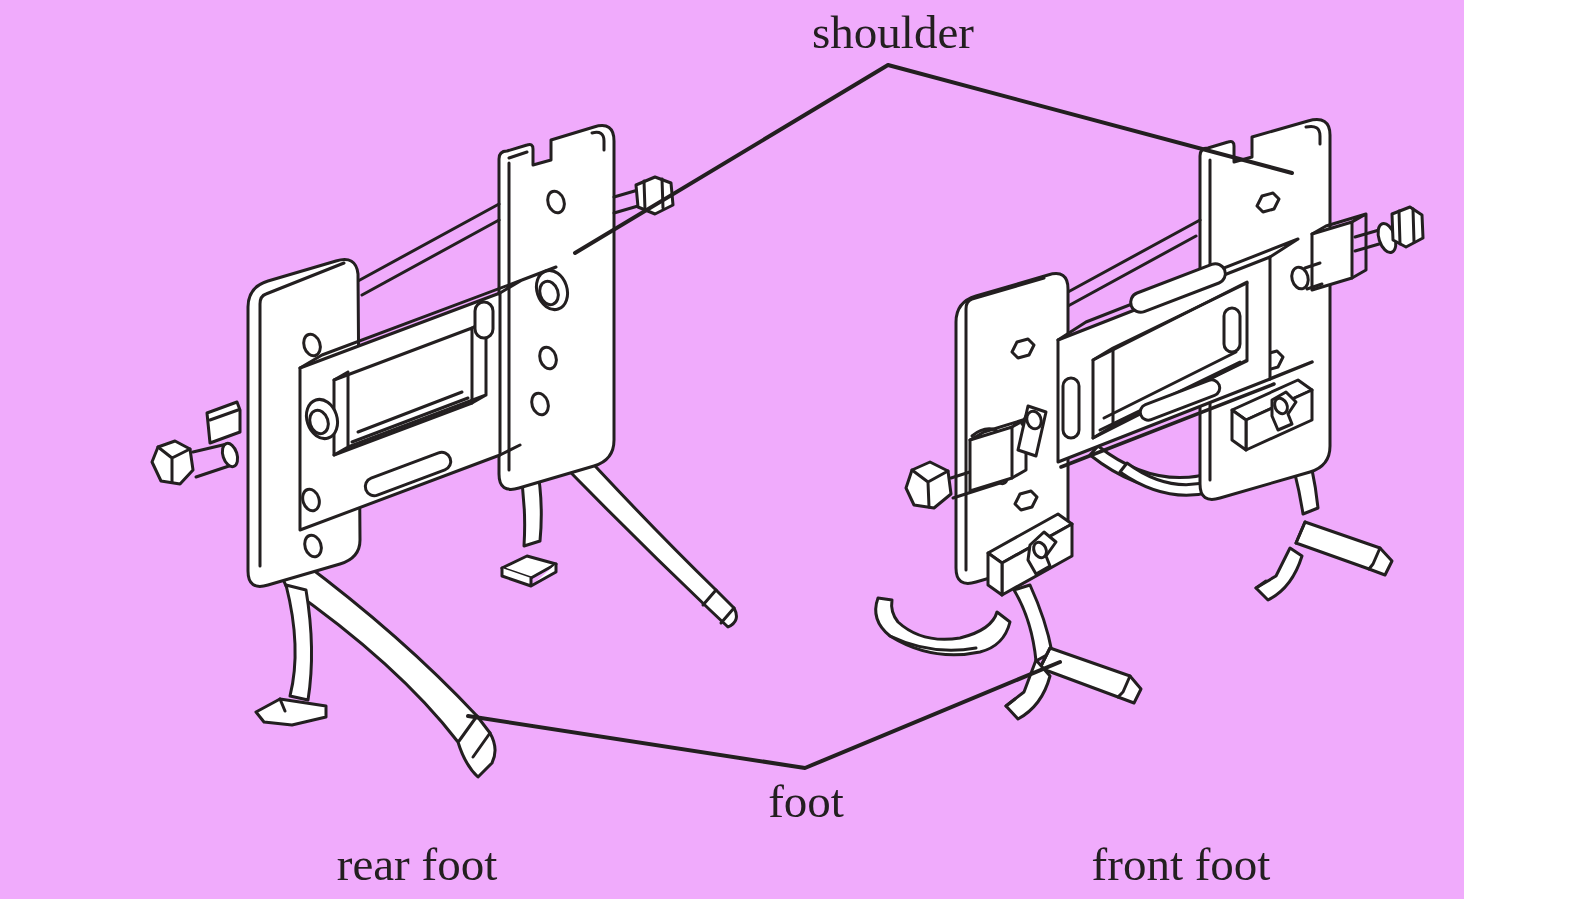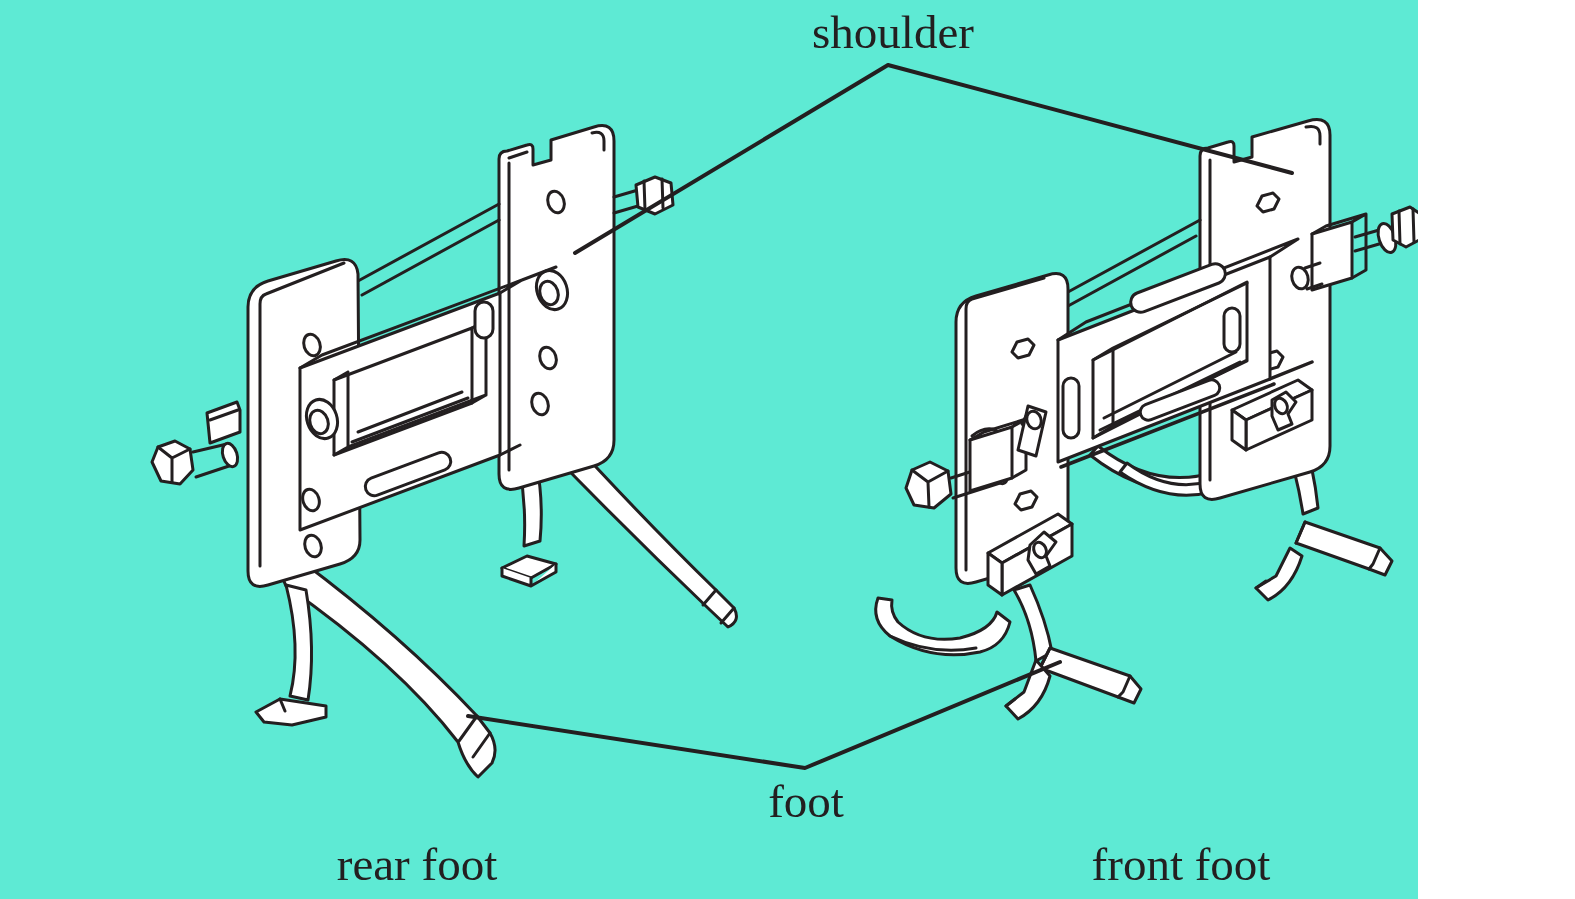--- a/index.html
+++ b/index.html
@@ -4,22 +4,23 @@
 <style>
   html, body {
     margin: 0;
     padding: 0;
     background: #ffffff;
   }
   .stage {
     position: relative;
     width: 1418px;
     height: 899px;
-    background: #5eead4;
+    background: #f0abfc;
     overflow: hidden;
+    padding-left: 46px;
   }
   svg.figure {
     position: absolute;
     left: 0;
     top: 0;
   }
   svg.figure path,
   svg.figure ellipse,
   svg.figure rect,
   svg.figure line,

